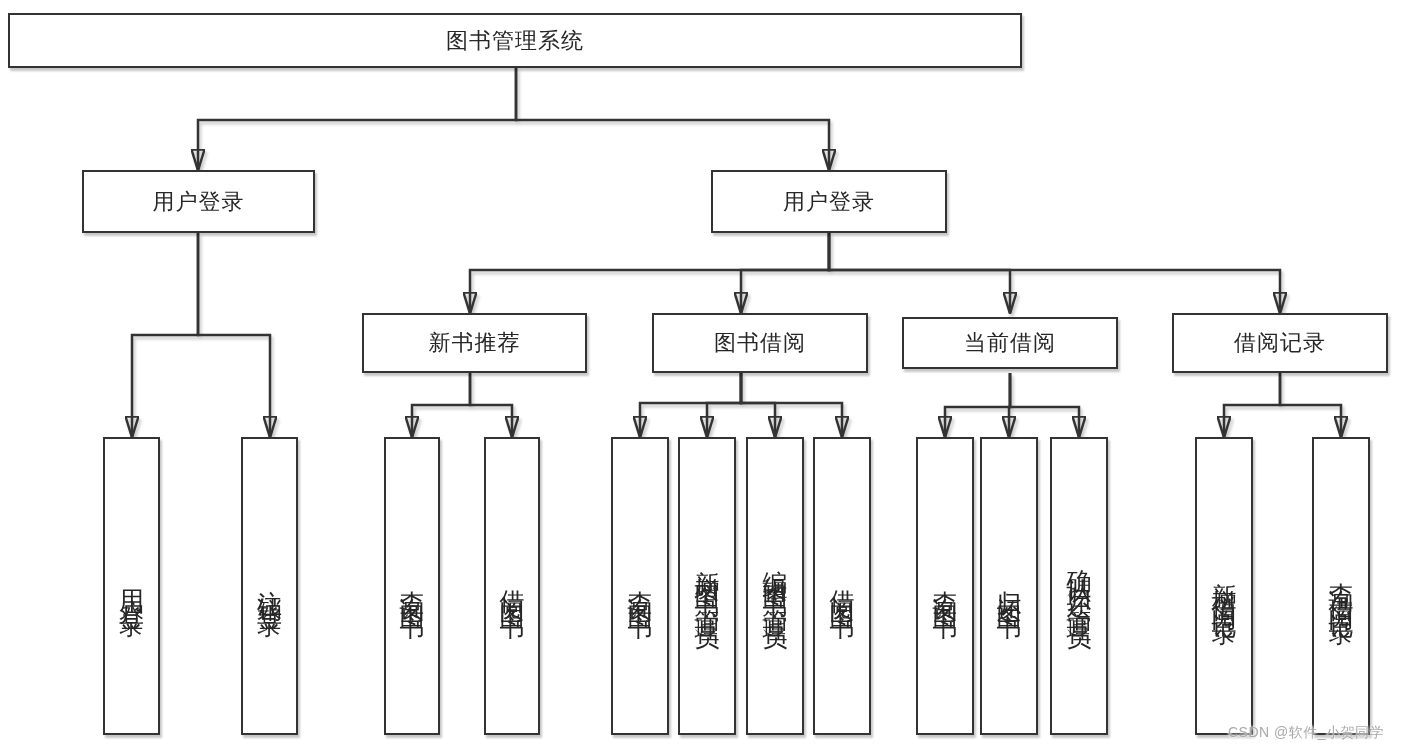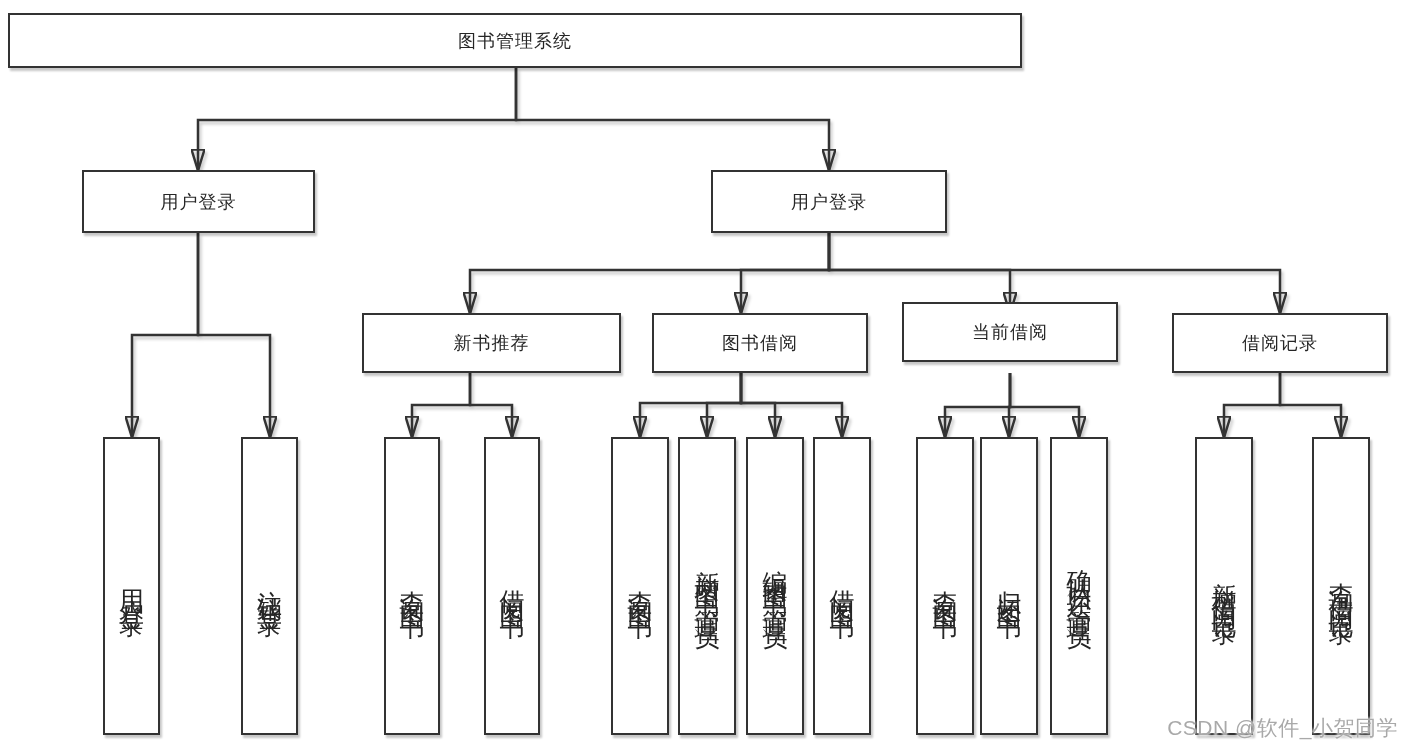--- a/index.html
+++ b/index.html
@@ -22,34 +22,34 @@
     position: absolute;
     box-sizing: border-box;
     background: #ffffff;
     border: 2.5px solid #333333;
     color: #262626;
     display: flex;
     align-items: center;
     justify-content: center;
     box-shadow: 2px 3px 2px rgba(0,0,0,0.22);
   }
-  .hlabel { font-size: 18px; letter-spacing: 1px; white-space: nowrap; }
+  .hlabel { font-size: 22px; letter-spacing: 1px; white-space: nowrap; }
   .leaf .vlabel {
     writing-mode: vertical-rl;
     text-orientation: mixed;
     font-size: 25px;
     letter-spacing: 8px;
     line-height: 1;
     white-space: nowrap;
   }
   .watermark {
     position: absolute;
-    right: 7px;
+    right: 21px;
     bottom: 5px;
-    font-size: 21px;
+    font-size: 14px;
     letter-spacing: 0.5px;
     color: #a9a9a9;
     text-shadow: 0 0 3px #ffffff, 0 0 3px #ffffff;
     z-index: 5;
     white-space: nowrap;
   }
 </style>
 </head>
 <body>
 
@@ -86,27 +86,27 @@
     <span class="hlabel">图书管理系统</span>
   </div>
 
   <div class="box" style="left:82px; top:170px; width:233px; height:63px;">
     <span class="hlabel">用户登录</span>
   </div>
   <div class="box" style="left:711px; top:170px; width:236px; height:63px;">
     <span class="hlabel">用户登录</span>
   </div>
 
-  <div class="box" style="left:362px; top:313px; width:259px; height:60px;">
+  <div class="box" style="left:362px; top:313px; width:225px; height:60px;">
     <span class="hlabel">新书推荐</span>
   </div>
   <div class="box" style="left:633px; top:313px; width:216px; height:60px;margin-left:19px;">
     <span class="hlabel">图书借阅</span>
   </div>
-  <div class="box" style="left:902px; top:302px; width:216px; height:60px;">
+  <div class="box" style="left:902px; top:317px; width:216px; height:52px;">
     <span class="hlabel">当前借阅</span>
   </div>
   <div class="box" style="left:1172px; top:313px; width:216px; height:60px;">
     <span class="hlabel">借阅记录</span>
   </div>
 
   <div class="box leaf" style="left:103px; top:437px; width:57px; height:298px;">
     <span class="vlabel">用户登录</span>
   </div>
   <div class="box leaf" style="left:241px; top:437px; width:57px; height:298px;">

